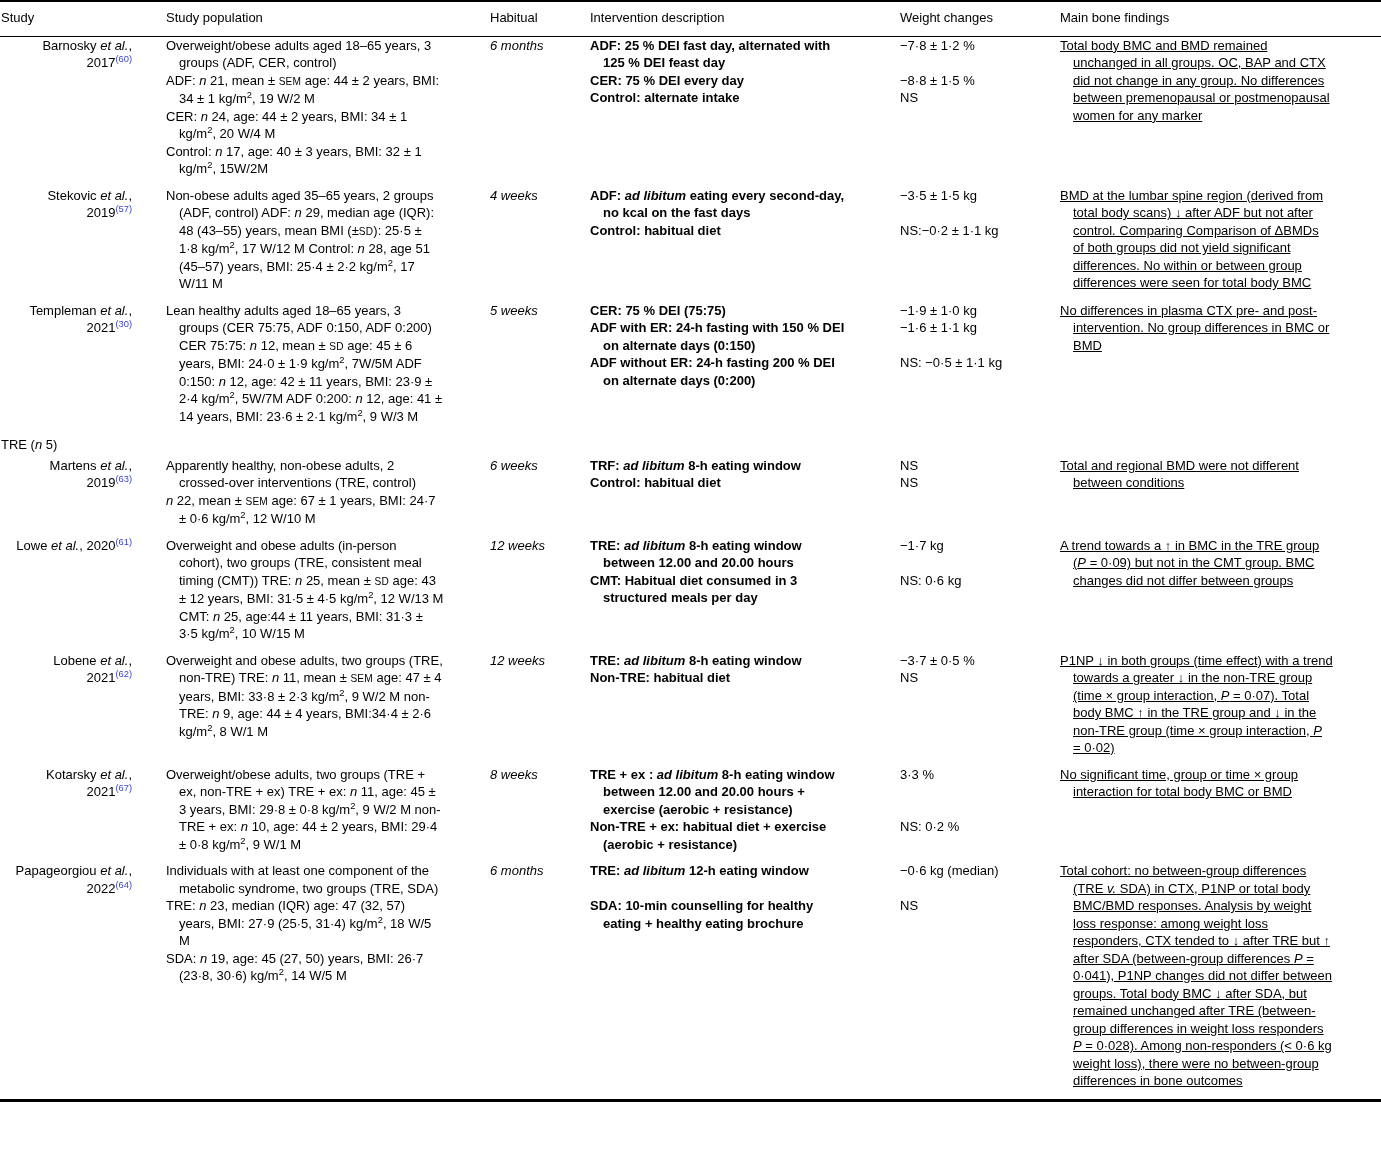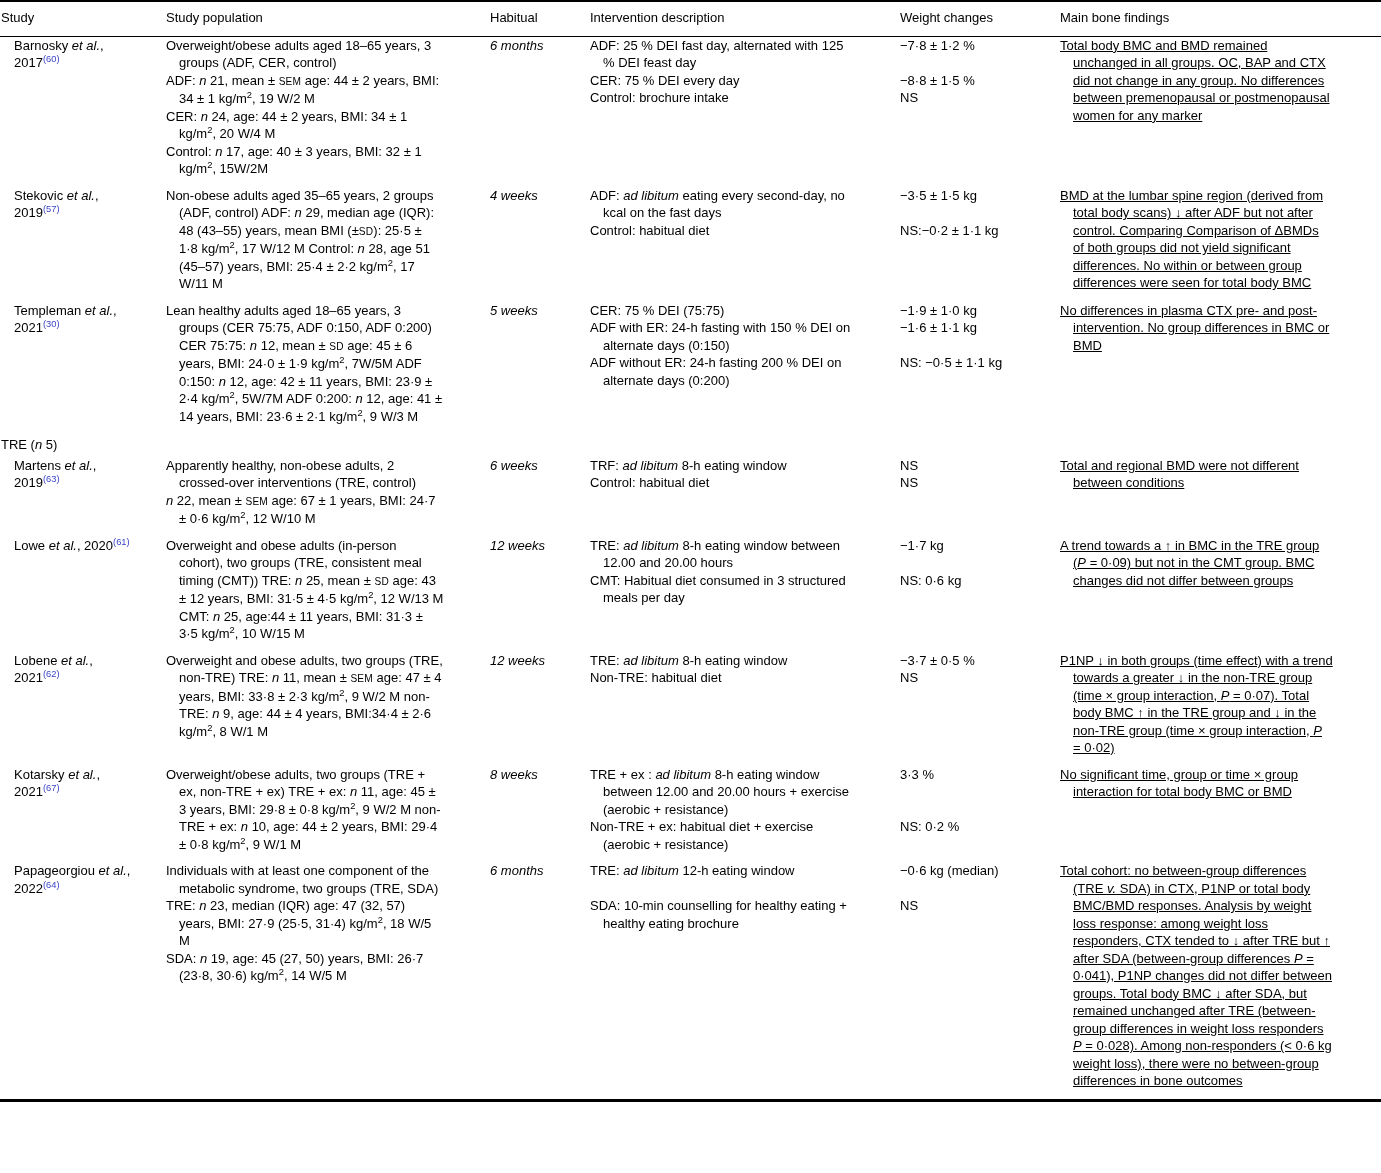--- a/index.html
+++ b/index.html
@@ -22,24 +22,24 @@
   thead th{
     text-align:left;
     font-weight:400;
     font-size:13px;
     padding:7px 8px 9px 0;
     border-bottom:1.5px solid #000;
     vertical-align:top;
   }
   th.c-study{padding-left:1px;}
   td{vertical-align:top;padding:0 8px 9px 0;}
-  td.study{padding-left:14px;padding-right:34px;}
+  td.study{padding-left:5px;padding-right:34px;text-align:right;}
   td.population{padding-right:46px;}
   td.duration{padding-right:6px;font-style:italic;}
-  td.intervention{padding-right:46px;}
+  td.intervention{padding-right:46px;font-weight:bold;}
   td.weight{padding-right:6px;}
   td.findings{padding-right:48px;text-decoration:underline;}
   td.section{padding:2px 0 3px 1px;}
   .para{margin:0;padding-left:13px;text-indent:-13px;}
   td.duration .para,td.weight .para{padding-left:0;text-indent:0;}
   .para.blank{min-height:17.5px;}
   sup{font-size:0.72em;line-height:0;vertical-align:super;}
   sup.ref{color:#3a45c8;}
   .sc{font-size:0.78em;letter-spacing:0.02em;}
   i{font-style:italic;}
@@ -73,21 +73,21 @@
         <td class="population">
             <p class="para">Overweight/obese adults aged 18–65 years, 3 groups (ADF, CER, control)</p>
             <p class="para">ADF: <i>n</i> 21, mean ± <span class="sc">SEM</span> age: 44 ± 2 years, BMI: 34 ± 1 kg/m<sup>2</sup>, 19 W/2 M</p>
             <p class="para">CER: <i>n</i> 24, age: 44 ± 2 years, BMI: 34 ± 1 kg/m<sup>2</sup>, 20 W/4 M</p>
             <p class="para">Control: <i>n</i> 17, age: 40 ± 3 years, BMI: 32 ± 1 kg/m<sup>2</sup>, 15W/2M</p>
           </td>
         <td class="duration">6 months</td>
         <td class="intervention">
             <p class="para">ADF: 25 % DEI fast day, alternated with 125 % DEI feast day</p>
             <p class="para">CER: 75 % DEI every day</p>
-            <p class="para">Control: brochure intake</p>
+            <p class="para">Control: alternate intake</p>
           </td>
         <td class="weight">
             <p class="para">−7·8 ± 1·2 %</p>
             <p class="para blank">&nbsp;</p>
             <p class="para">−8·8 ± 1·5 %</p>
             <p class="para">NS</p>
           </td>
         <td class="findings">
             <p class="para">Total body BMC and BMD remained unchanged in all groups. OC, BAP and CTX did not change in any group. No differences between premenopausal or postmenopausal women for any marker</p>
           </td>

